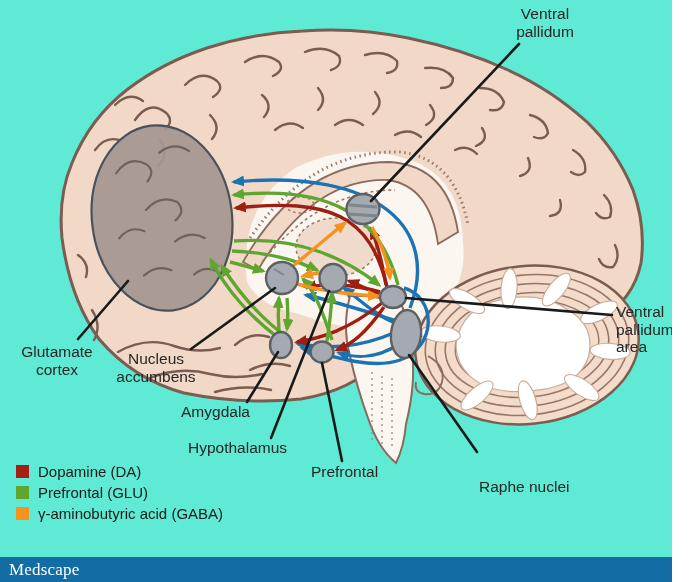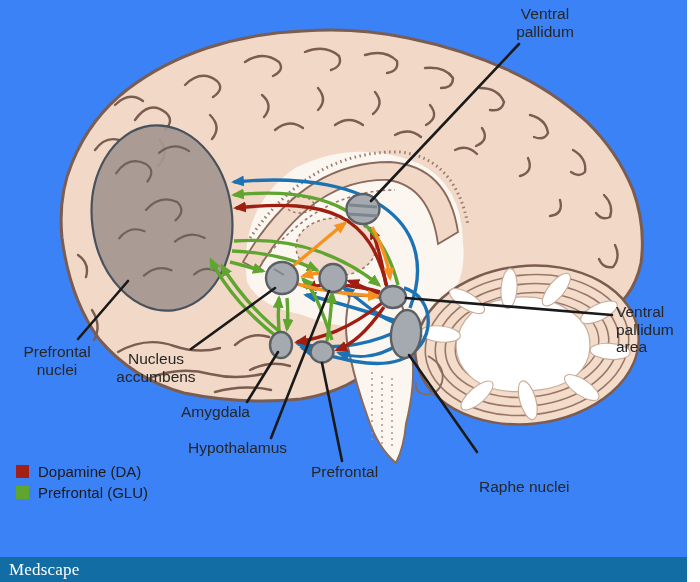--- a/index.html
+++ b/index.html
@@ -1,17 +1,17 @@
 <!DOCTYPE html>
 <html><head>
 <meta charset="utf-8">
 <style>
   html,body{margin:0;padding:0;background:#ffffff;}
-  .stage{position:relative;width:672px;height:582px;background:#3b82f6;overflow:hidden;
-         font-family:"Liberation Sans", sans-serif;padding-left:15px;}
+  .stage{position:relative;width:672px;height:582px;background:#5eead4;overflow:hidden;
+         font-family:"Liberation Sans", sans-serif;}
   .stage svg{position:absolute;left:0;top:0;}
   .rlabel{position:absolute;font-size:15.5px;line-height:17.5px;color:#262626;
           text-align:center;font-weight:400;}
   .rlabel.left{text-align:left;}
   .legend{position:absolute;left:16px;top:464px;text-align:center;}
   .legend-row{display:flex;align-items:center;margin-bottom:6px;height:15px;}
   .sw{width:13px;height:13px;margin-right:9px;flex:0 0 13px;}
   .sw0{background:#A32014;} .sw1{background:#5FA52F;} .sw2{background:#1C73B4;} .sw3{background:#F6921E;}
   .legend-label{font-size:15px;color:#1a1a1a;white-space:nowrap;}
   .brandbar{position:absolute;left:0;bottom:0;width:700px;height:25px;background:#116DA4;}
@@ -195,36 +195,40 @@
     <line x1="191" y1="349" x2="275" y2="288"></line>
     <line x1="247" y1="402" x2="278" y2="352"></line>
     <line x1="271" y1="438" x2="329" y2="291"></line>
     <line x1="342" y1="461" x2="322" y2="363"></line>
     <line x1="477" y1="452" x2="409" y2="355"></line>
     <line x1="612" y1="315" x2="406" y2="298"></line>
   </g>
 </svg>
 
 <div class="rlabel" style="left:490px;top:5px;width:110px;">Ventral pallidum</div>
-<div class="rlabel" style="left:5px;top:343px;width:104px;">Prefrontal nuclei</div>
+<div class="rlabel" style="left:5px;top:343px;width:104px;">Glutamate cortex</div>
 <div class="rlabel" style="left:100px;top:350px;width:112px;">Nucleus accumbens</div>
 <div class="rlabel" style="left:168px;top:403px;width:95px;">Amygdala</div>
 <div class="rlabel" style="left:180px;top:439px;width:115px;">Hypothalamus</div>
 <div class="rlabel" style="left:292px;top:463px;width:105px;">Prefrontal</div>
 <div class="rlabel left" style="left:479px;top:454px;width:110px;margin-top:24px;">Raphe nuclei</div>
 <div class="rlabel left" style="left:616px;top:303px;width:84px;">Ventral pallidum area</div>
 
 <div class="legend">
   <div class="legend-row">
     <span class="sw sw0"></span>
     <span class="legend-label">Dopamine (DA)</span>
   </div>
   <div class="legend-row">
     <span class="sw sw1"></span>
     <span class="legend-label">Prefrontal (GLU)</span>
   </div>
+  <div class="legend-row">
+    <span class="sw sw3"></span>
+    <span class="legend-label">γ-aminobutyric acid (GABA)</span>
+  </div>
 </div>
 
 <div class="brandbar">
   <span>Medscape</span>
 </div>
 
 </div>
 
 </body></html>

